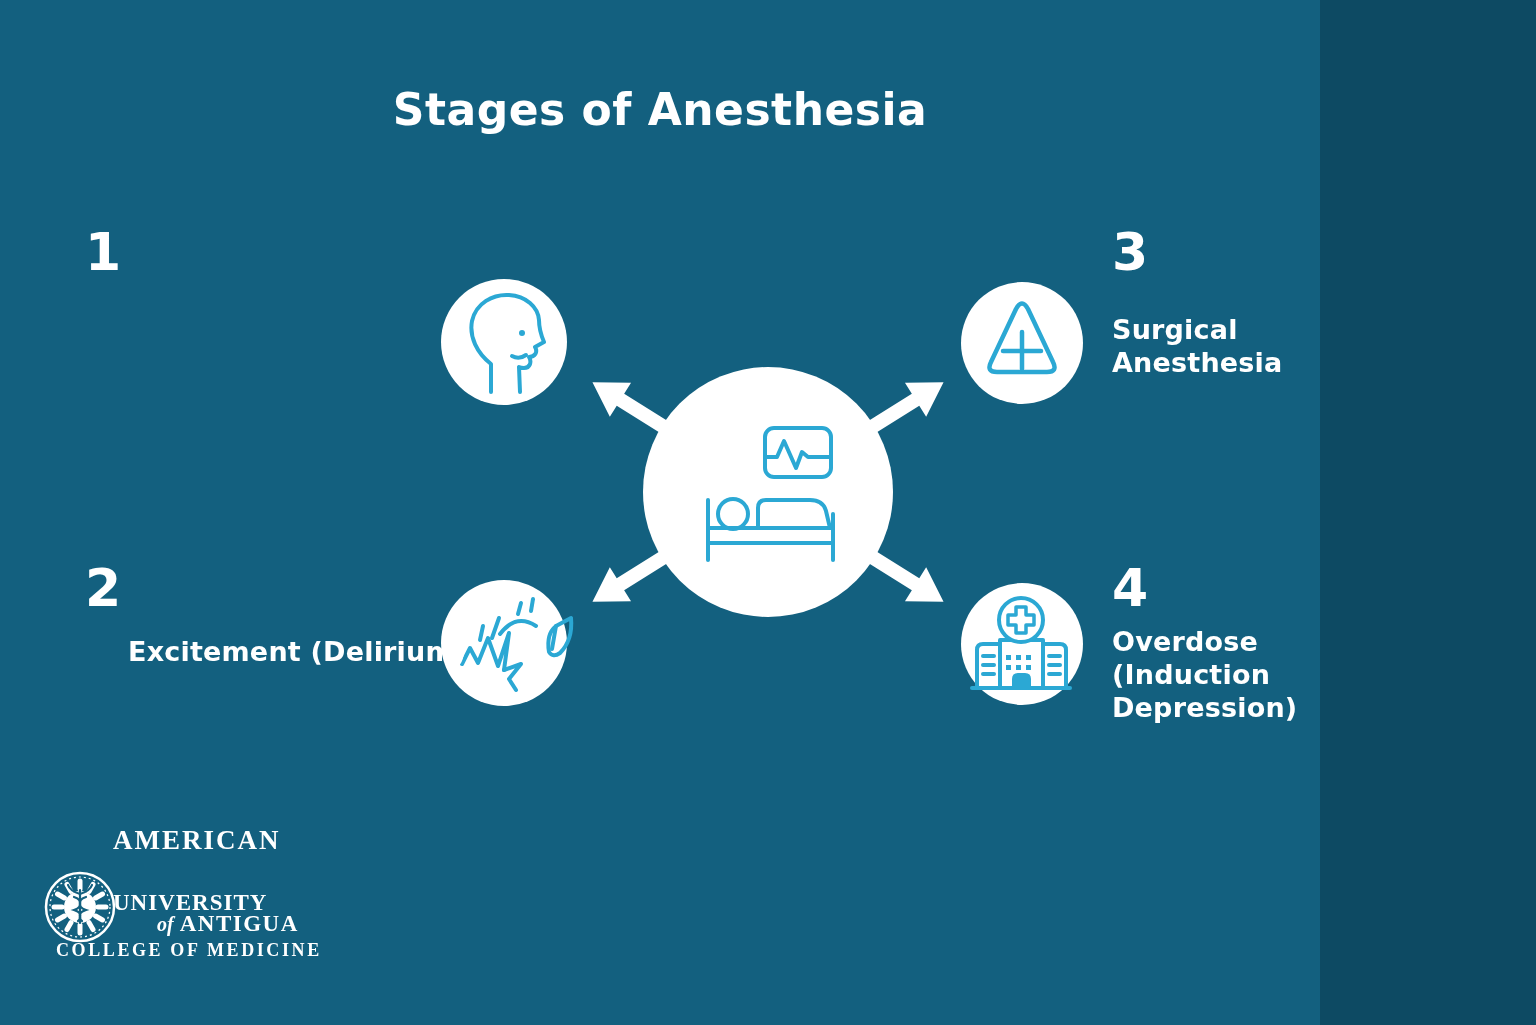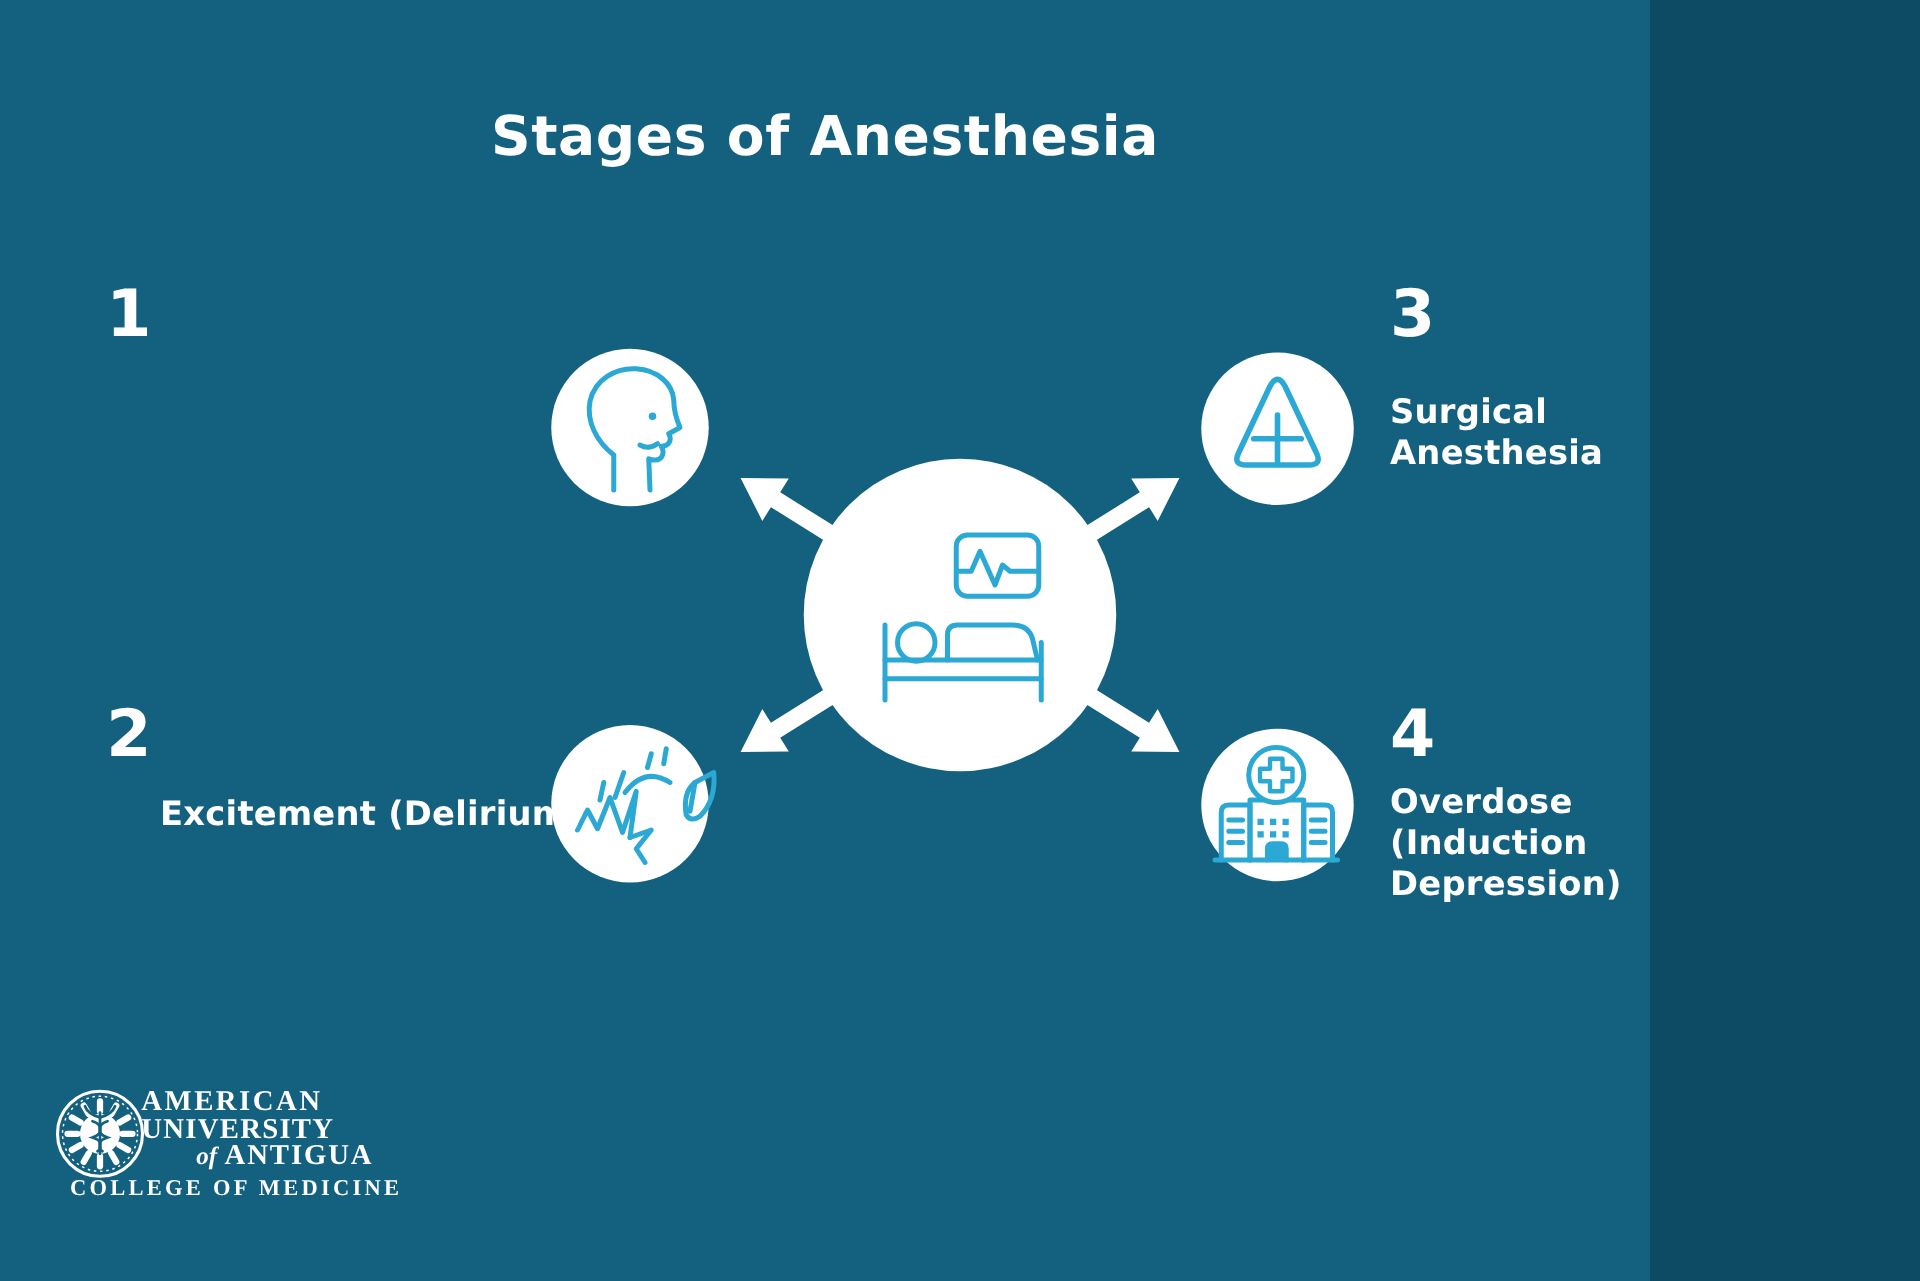--- a/index.html
+++ b/index.html
@@ -19,21 +19,21 @@
     letter-spacing:.2px;white-space:pre-line;
   }
   .n1{left:85px;top:226px;}   .l1{left:85px;top:314px;}
   .n2{left:85px;top:562px;}   .l2{left:85px;top:636px;margin-left:43px;}
   .n3{left:1112px;top:226px;} .l3{left:1112px;top:314px;}
   .n4{left:1112px;top:562px;} .l4{left:1112px;top:626px;}
   .logo-line{
     position:absolute;font-family:"Liberation Serif", serif;font-weight:bold;
     color:#ffffff;line-height:1;white-space:nowrap;
   }
-  .lg1{left:113px;top:869px;font-size:23px;letter-spacing:2px;}
+  .lg1{left:113px;top:827px;font-size:27px;letter-spacing:2px;}
   .lg2{left:113px;top:891px;font-size:23px;letter-spacing:1px;}
   .lg3{left:113px;top:912px;font-size:23px;letter-spacing:1.5px;margin-left:44px;}
   .lg3 .of{font-style:italic;font-weight:bold;font-size:20px;letter-spacing:0;}
   .lg4{left:56px;top:941px;font-size:18px;letter-spacing:2.6px;}
 </style>
 </head>
 <body>
 
 <div class="canvas">
 

